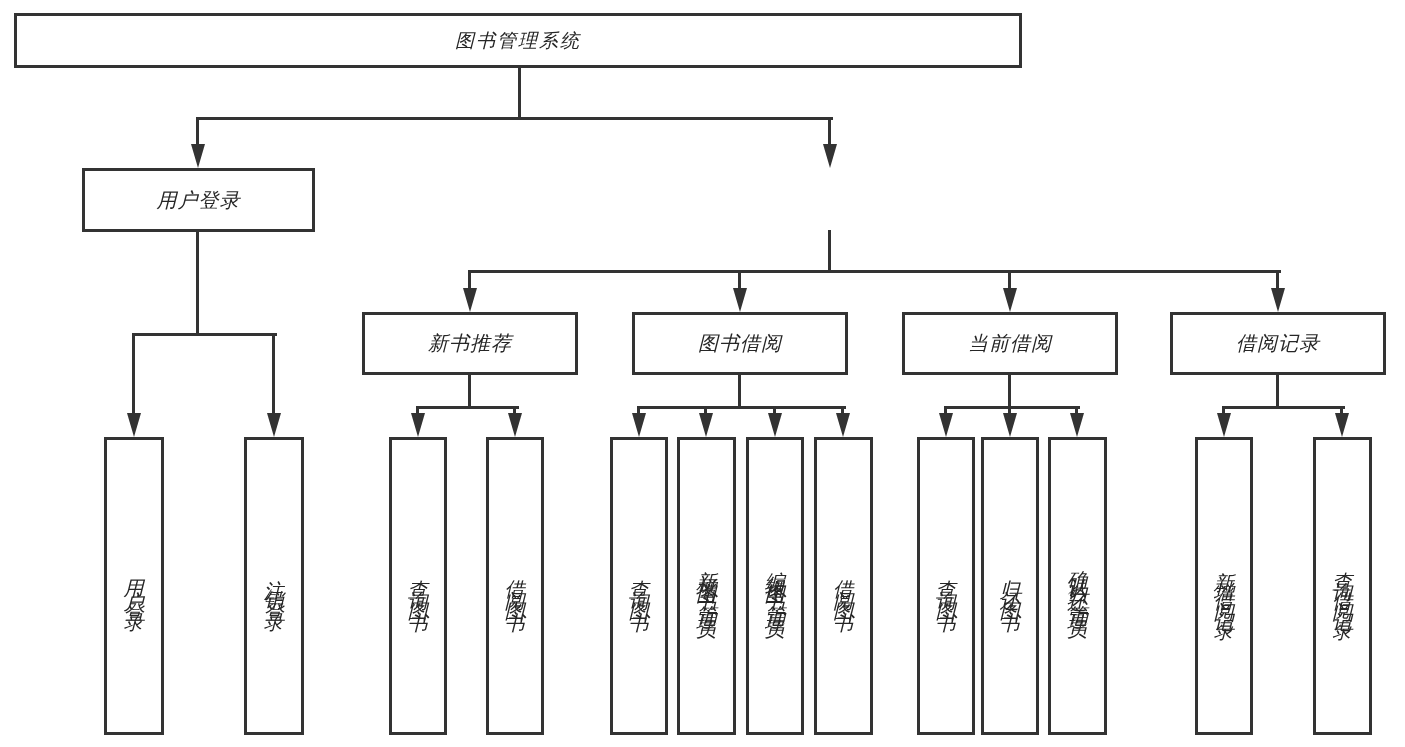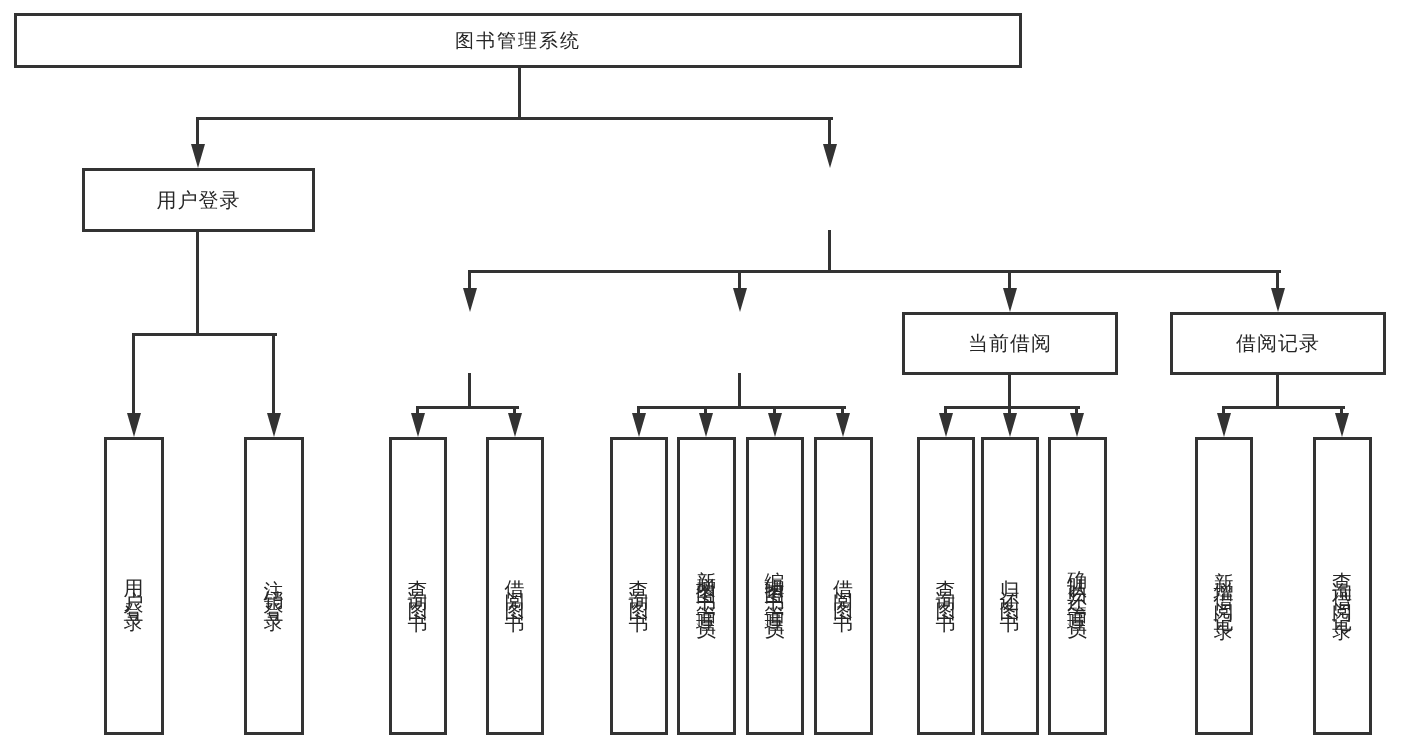--- a/index.html
+++ b/index.html
@@ -21,20 +21,21 @@
   }
   .node {
     position: absolute;
     background: var(--box_bg);
     border: 3px solid var(--line);
     display: flex;
     align-items: center;
     justify-content: center;
     text-align: right;
     color: var(--text);
+    font-style: italic;
   }
   .node.h { font-size: 20px; letter-spacing: 1px; }
   .node.root { font-size: 19px; letter-spacing: 2px; }
   .node.leaf { top: 437px; height: 298px; }
   .vtext {
     writing-mode: vertical-rl;
     text-orientation: mixed;
     font-size: 20px;
     line-height: 1;
     white-space: nowrap;
@@ -64,21 +65,23 @@
 </head>
 <body>
 
 <div id="stage">
 
   <div class="node root" style="left:14px; top:13px; width:1008px; height:55px;">图书管理系统</div>
 
   <div class="node h" style="left:82px; top:168px; width:233px; height:64px;">用户登录</div>
 
 
+  <div class="node h" style="left:362px; top:312px; width:216px; height:63px;">新书推荐</div>
 
+  <div class="node h" style="left:632px; top:312px; width:216px; height:63px;">图书借阅</div>
 
   <div class="node h" style="left:1170px; top:312px; width:216px; height:63px;">借阅记录</div>
 
   <div class="node h" style="left:902px; top:312px; width:216px; height:63px;">当前借阅</div>
 
   <div class="node leaf" style="left:104px; width:60px;">
     <span class="vtext ls-wide">用户登录</span>
   </div>
   <div class="node leaf" style="left:244px; width:60px;">
     <span class="vtext ls-wide">注销登录</span>

